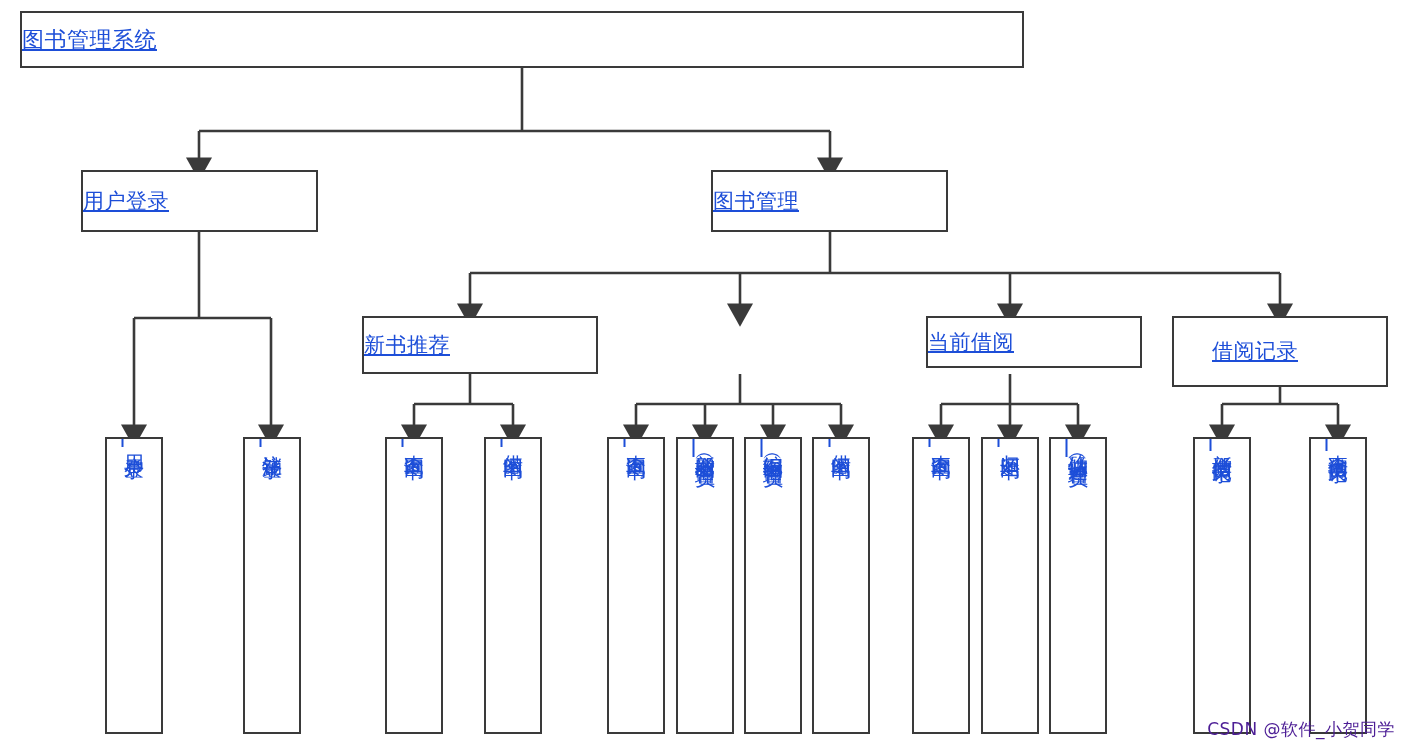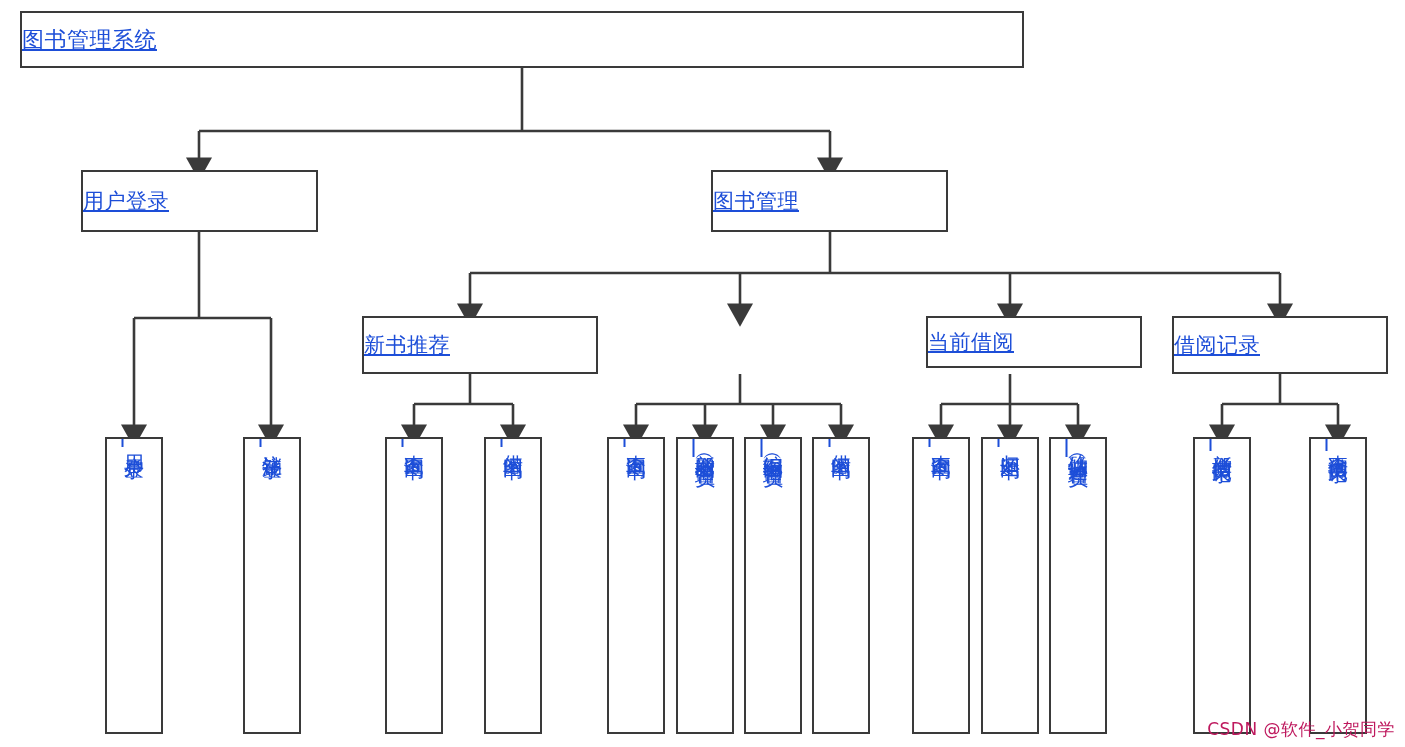--- a/index.html
+++ b/index.html
@@ -55,21 +55,21 @@
     font-size: 20px;
     line-height: 1.15;
     letter-spacing: 2px;
     text-align: center;
   }
   .watermark {
     position: absolute;
     right: 10px;
     bottom: 6px;
     font-size: 17px;
-    color: #be185d;
+    color: #4c1d95;
     letter-spacing: 0.5px;
     white-space: nowrap;
     font-family: "DejaVu Sans", "Liberation Sans", sans-serif;
   }
 </style>
 </head>
 <body>
 
 <div id="canvas">
 
@@ -133,21 +133,21 @@
   <div class="node horiz" style="left:711px; top:170px; width:237px; height:62px;">
     <span class="label">图书管理</span>
   </div>
 
   <div class="node horiz" style="left:362px; top:316px; width:236px; height:58px;">
     <span class="label">新书推荐</span>
   </div>
   <div class="node horiz" style="left:902px; top:316px; width:216px; height:52px;margin-left:24px;">
     <span class="label">当前借阅</span>
   </div>
-  <div class="node horiz" style="left:1172px; top:316px; width:216px; height:58px;">
+  <div class="node horiz" style="left:1172px; top:316px; width:216px; height:71px;padding-left:38px;">
     <span class="label">借阅记录</span>
   </div>
 
   <div class="node vert" style="left:105px; top:437px; width:58px; height:297px;">
     <span class="label">用户登录</span>
   </div>
   <div class="node vert" style="left:243px; top:437px; width:58px; height:297px;">
     <span class="label">注销登录</span>
   </div>
 

